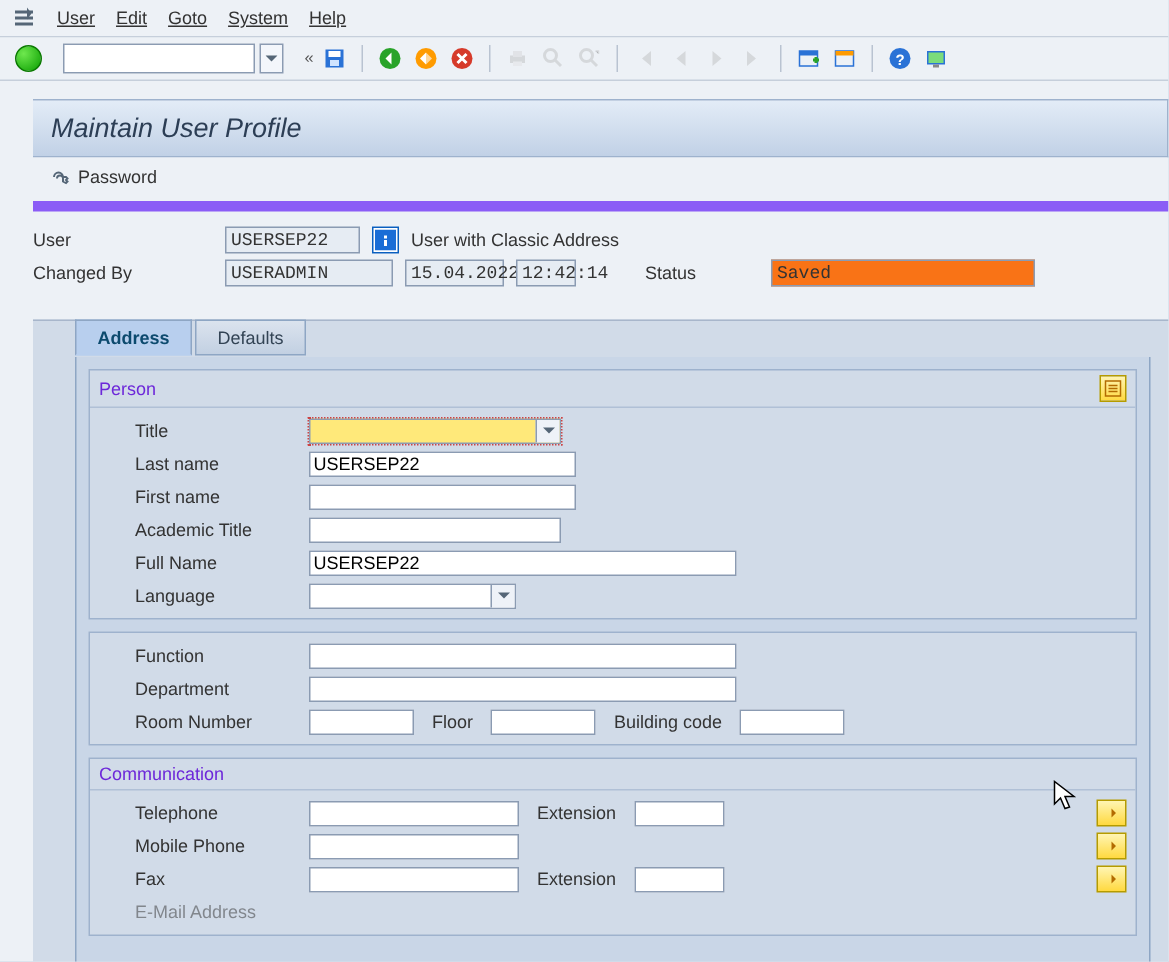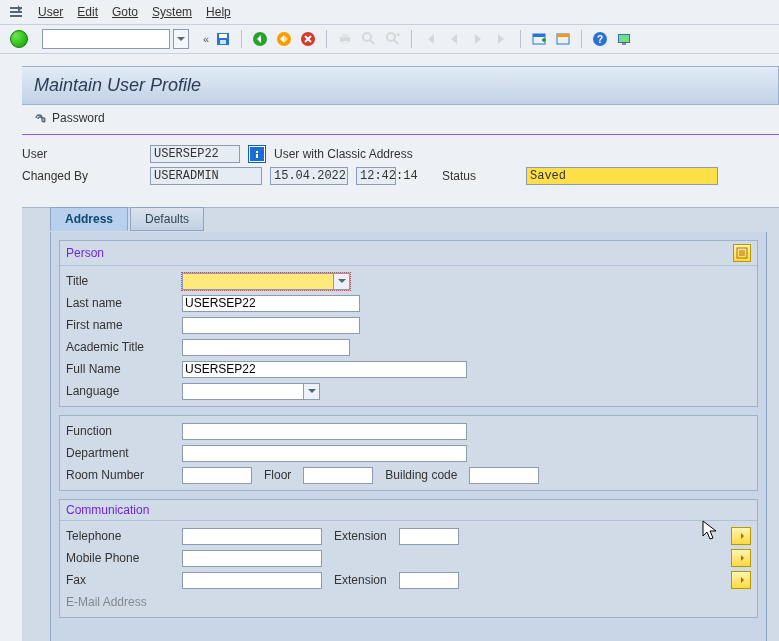--- a/index.html
+++ b/index.html
@@ -68,21 +68,21 @@
     .title-bar {
       background: linear-gradient(#e3ecf7,#c1d1e6);
       border: 1px solid #9eb2cd;
       border-left: none;
       margin: 0 0 0 22px;
       padding: 8px 12px;
     }
     .title-bar h1 { font-style: italic; font-weight: normal; font-size: 18px; color: #2c3e55; }
     .second-bar {
       background: #edf1f6;
-      border-bottom: 1px solid #8b5cf6;
+      border-bottom: 7px solid #8b5cf6;
       margin: 0 0 0 22px;
       padding: 6px 10px;
     }
     .second-bar .pw-btn { display: inline-flex; align-items: center; gap: 4px; color: #333; cursor: pointer; }
     .header-fields {
       margin: 4px 0 0 22px;
       padding: 4px 0 12px 0;
     }
     .hf-row { display: flex; align-items: center; gap: 8px; height: 22px; }
     .hf-label { width: 120px; color: #333; }
@@ -91,23 +91,23 @@
       padding: 1px 3px;
       font-family: "Courier New", monospace;
       font-size: 12px;
       background: #e6ecf3;
       height: 18px;
       display: inline-flex;
       align-items: center;
     }
     .hf-user { width: 90px; }
     .hf-admin { width: 112px; }
-    .hf-date { width: 78px; }
+    .hf-date { width: 66px; }
     .hf-time { width: 40px; }
-    .hf-status { width: 192px; background:#fde047; }
+    .hf-status { width: 176px; background:#f97316; }
     .info-icon {
       width: 18px; height: 18px;
       display: inline-flex;
       align-items: center; justify-content: center;
       border: 1px solid #0a5fbf;
       background: #fff;
       cursor: pointer;
     }
     .info-icon svg rect{fill:#1a6dd6;}
     .info-icon svg path{fill:#fff;}
@@ -161,20 +161,21 @@
       display:flex;
       justify-content:space-between;
       align-items:center;
     }
     .group-body { padding: 4px 6px; }
     .frow {
       display: flex;
       align-items: center;
       height: 22px;
       gap: 6px;
+      margin-left: 24px;
     }
     .flabel { width: 110px; color: #333; }
     .finput {
       height: 17px;
       border: 1px solid #8b9bb2;
       background: #fff;
       padding: 0 2px;
       font-family: Arial,sans-serif;
       font-size: 12px;
     }

